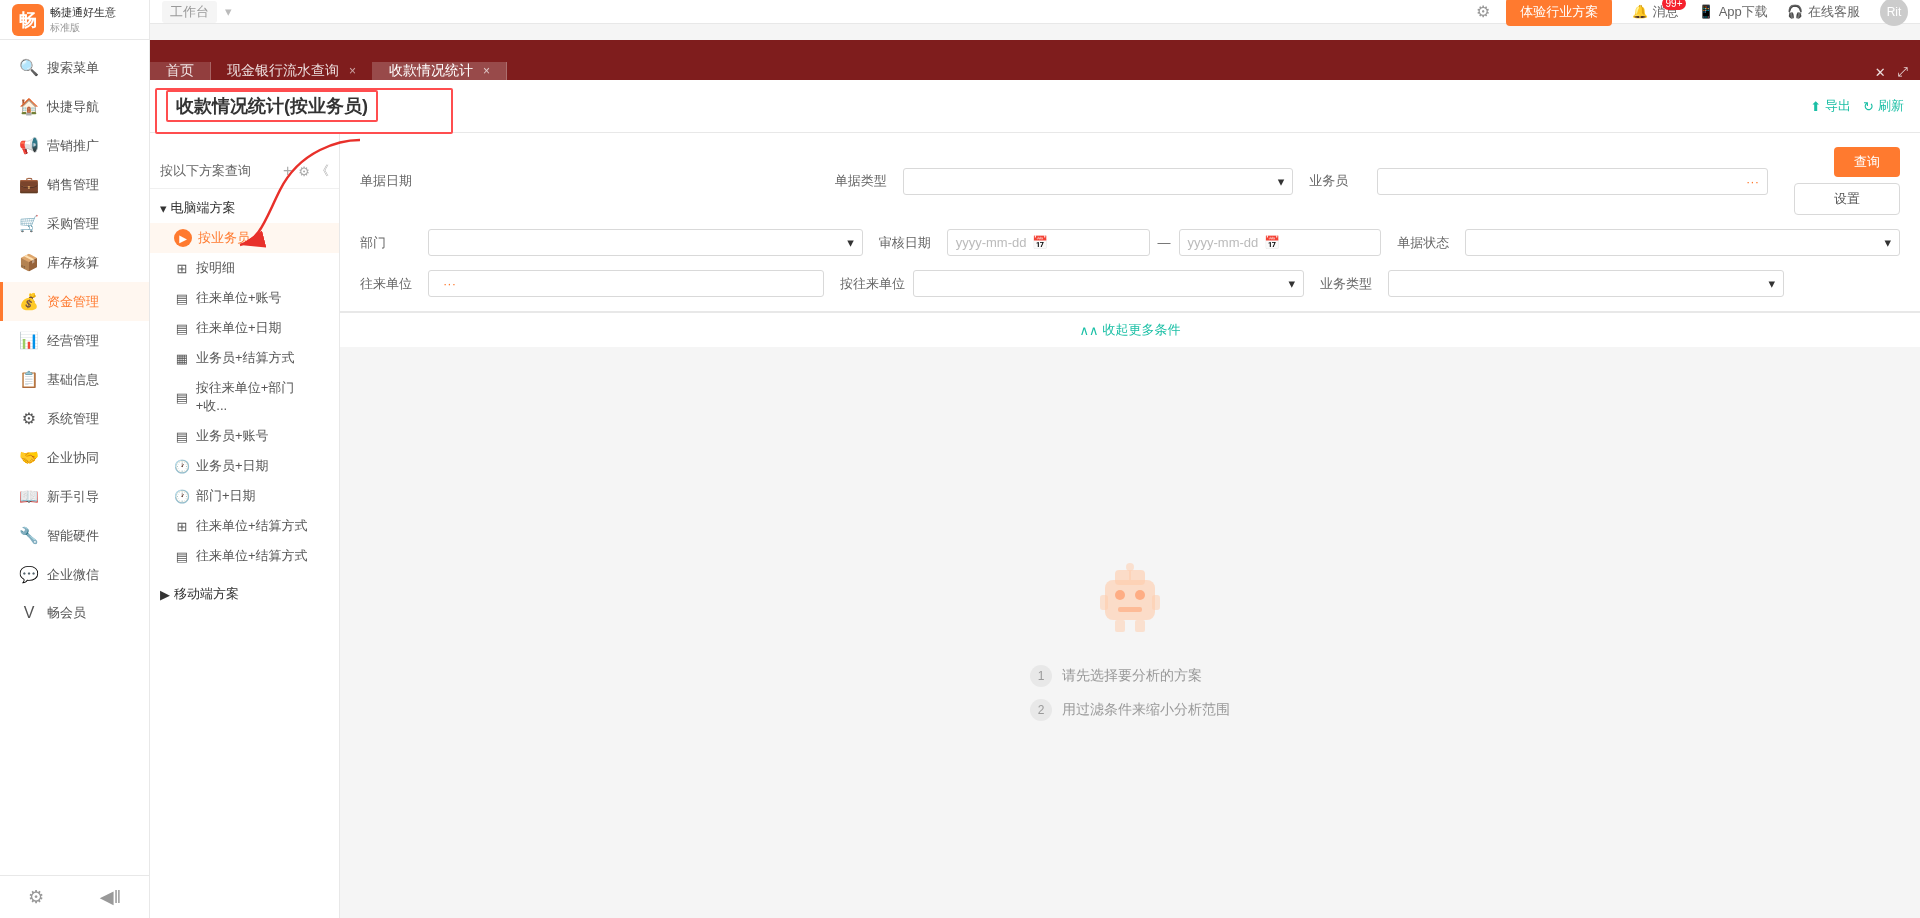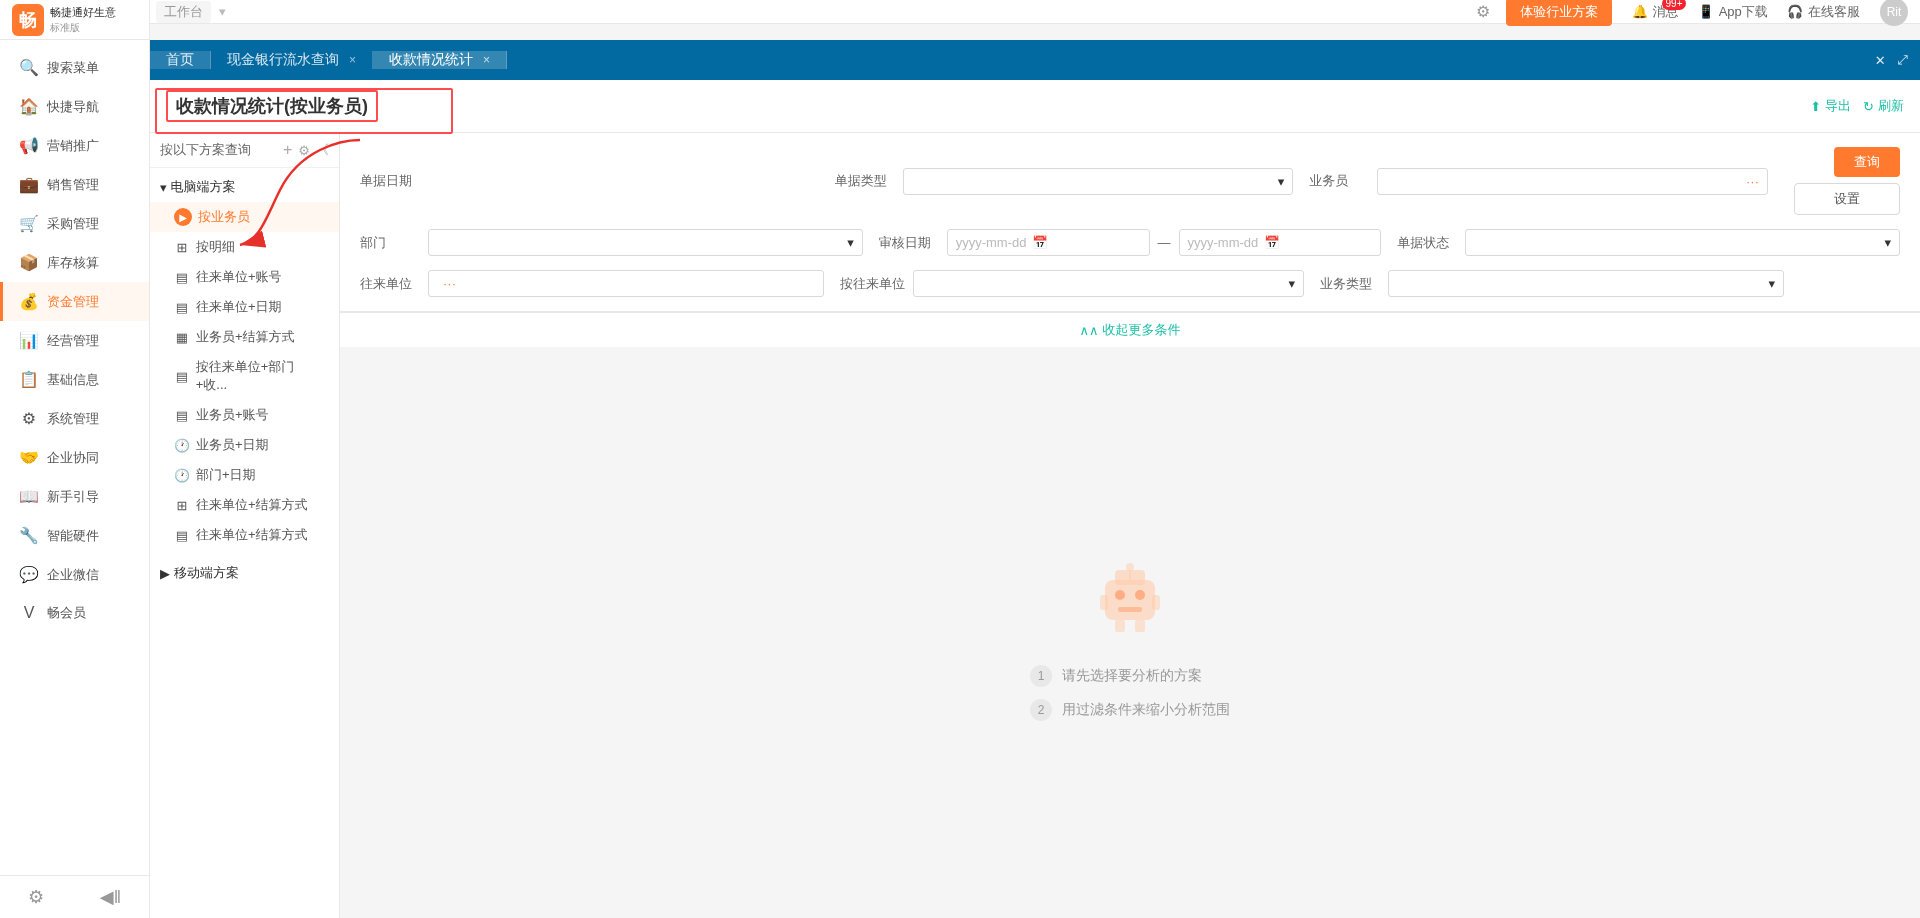--- a/index.html
+++ b/index.html
@@ -7,21 +7,21 @@
 
     
     .top-bar {
       height: 24px;
       background: #fff;
       display: flex;
       align-items: center;
       padding: 0 12px;
       border-bottom: 1px solid #e8e8e8;
       position: fixed;
-      top: 0; left: 144px; right: 0;
+      top: 0; left: 150px; right: 0;
       z-index: 100;
     }
     .top-bar-left {
       display: flex;
       align-items: center;
       flex: 1;
       gap: 8px;
     }
     .workspace-name {
       color: #999;
@@ -165,23 +165,23 @@
       font-size: 18px;
     }
 
     
     .tab-bar {
       position: fixed;
       top: 40px;
       left: 150px;
       right: 0;
       height: 40px;
-      background: #0369a1;
-      display: flex;
-      align-items: center;
+      background: #7f1d1d;
+      display: flex;
+      align-items: flex-end;
       z-index: 99;
     }
     .tab-item {
       display: flex;
       align-items: center;
       padding: 0 16px;
       color: rgba(255,255,255,0.85);
       font-size: 14px;
       cursor: pointer;
       gap: 6px;
@@ -262,21 +262,21 @@
       background: #fff;
       border-right: 1px solid #e8e8e8;
       display: flex;
       flex-direction: column;
       overflow-y: auto;
     }
     .panel-header {
       display: flex;
       align-items: flex-end;
       justify-content: space-between;
-      padding: 8px 10px 8px;
+      padding: 29px 10px 8px;
       font-size: 13px;
       color: #666;
       border-bottom: 1px solid #f0f0f0;
     }
     .panel-header-actions {
       display: flex;
       align-items: center;
       gap: 6px;
       color: #aaa;
     }

